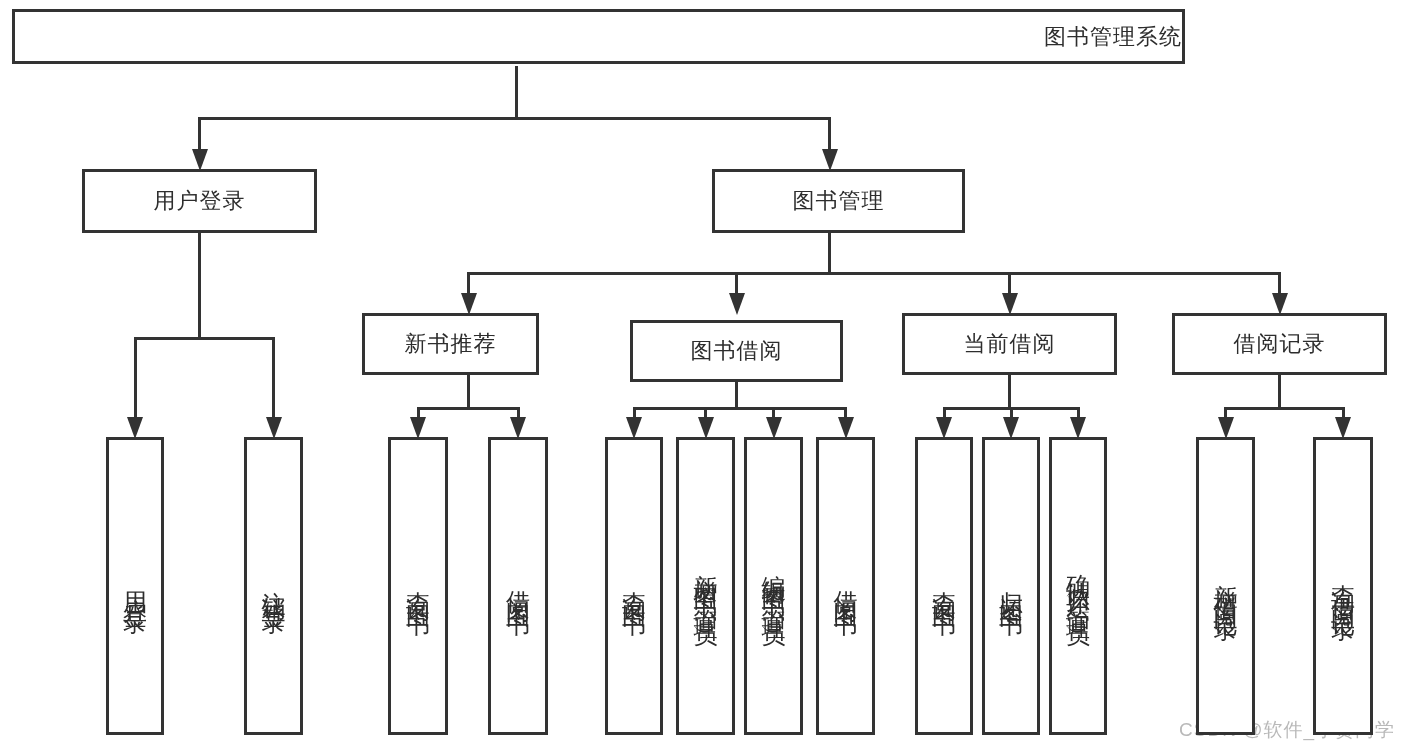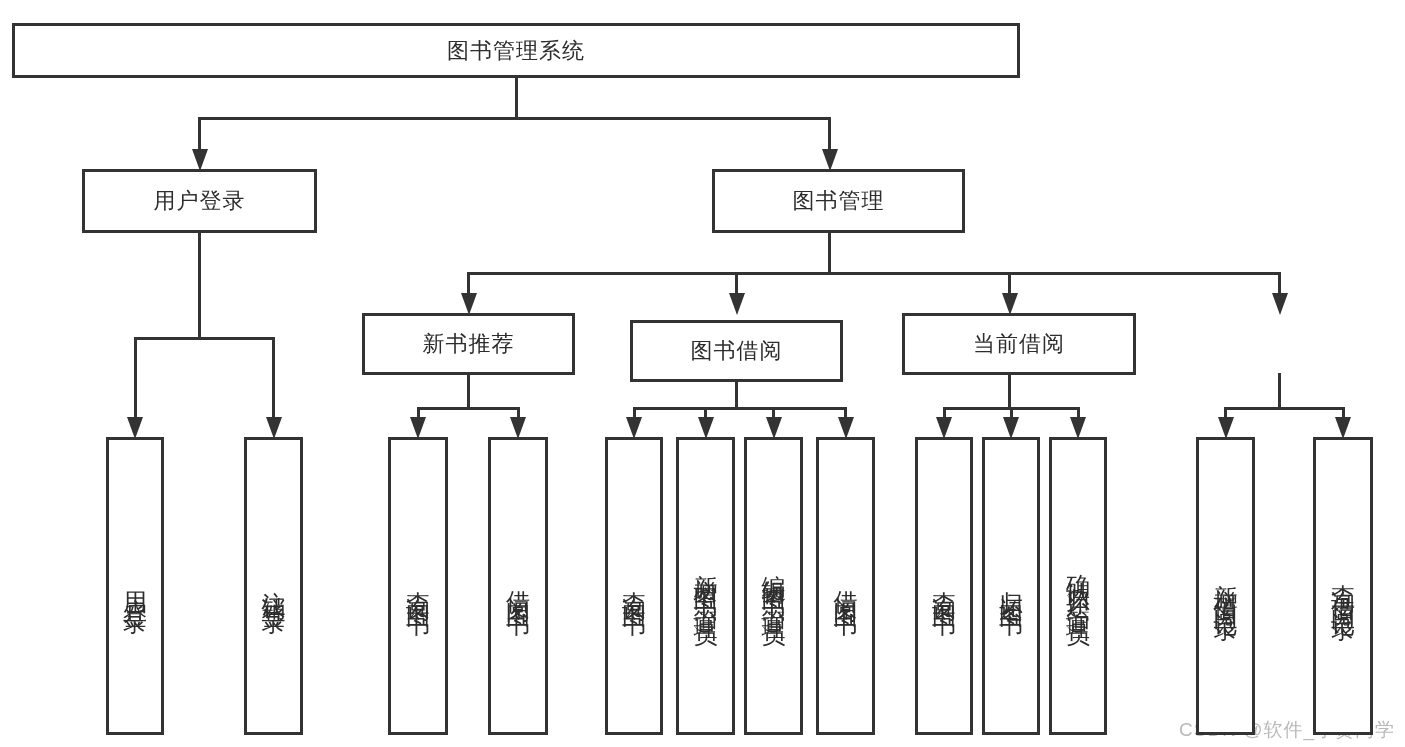--- a/index.html
+++ b/index.html
@@ -112,37 +112,40 @@
     <div class="edge-line" style="left: 1009.5px; top: 407px; width: 3px; height: 14px;"></div>
     <div class="arrow-down" style="left: 1003px; top: 417px;"></div>
     <div class="edge-line" style="left: 1076.5px; top: 407px; width: 3px; height: 14px;"></div>
     <div class="arrow-down" style="left: 1070px; top: 417px;"></div>
     <div class="edge-line" style="left: 1278px; top: 373px; width: 3px; height: 37px;"></div>
     <div class="edge-line" style="left: 1224px; top: 407px; width: 120.5px; height: 3px;"></div>
     <div class="edge-line" style="left: 1224px; top: 407px; width: 3px; height: 14px;"></div>
     <div class="arrow-down" style="left: 1217.5px; top: 417px;"></div>
     <div class="edge-line" style="left: 1341.5px; top: 407px; width: 3px; height: 14px;"></div>
     <div class="arrow-down" style="left: 1335px; top: 417px;"></div>
-    <div class="node" style="left: 12px; top: 23px; width: 1008px; height: 55px;">
+    <div class="node" style="left: 12px; top: 9px; width: 1173px; height: 55px; justify-content: flex-end;">
       <span class="label-h">图书管理系统</span>
     </div>
     <div class="node" style="left: 82px; top: 169px; width: 235px; height: 64px;">
       <span class="label-h">用户登录</span>
     </div>
     <div class="node" style="left: 712px; top: 169px; width: 253px; height: 64px;">
       <span class="label-h">图书管理</span>
     </div>
-    <div class="node" style="left: 362px; top: 313px; width: 213px; height: 62px;">
+    <div class="node" style="left: 362px; top: 313px; width: 177px; height: 62px;">
       <span class="label-h">新书推荐</span>
     </div>
     <div class="node" style="left: 630px; top: 320px; width: 213px; height: 62px;">
       <span class="label-h">图书借阅</span>
     </div>
-    <div class="node" style="left: 902px; top: 313px; width: 234px; height: 62px;">
+    <div class="node" style="left: 902px; top: 313px; width: 215px; height: 62px;">
       <span class="label-h">当前借阅</span>
+    </div>
+    <div class="node" style="left: 1172px; top: 313px; width: 215px; height: 62px;">
+      <span class="label-h">借阅记录</span>
     </div>
     <div class="node" style="left: 106px; top: 437px; width: 58px; height: 298px;">
       <span class="label-v">用户登录</span>
     </div>
     <div class="node" style="left: 244px; top: 437px; width: 59px; height: 298px;">
       <span class="label-v">注销登录</span>
     </div>
     <div class="node" style="left: 388px; top: 437px; width: 60px; height: 298px;">
       <span class="label-v">查询图书</span>
     </div>

